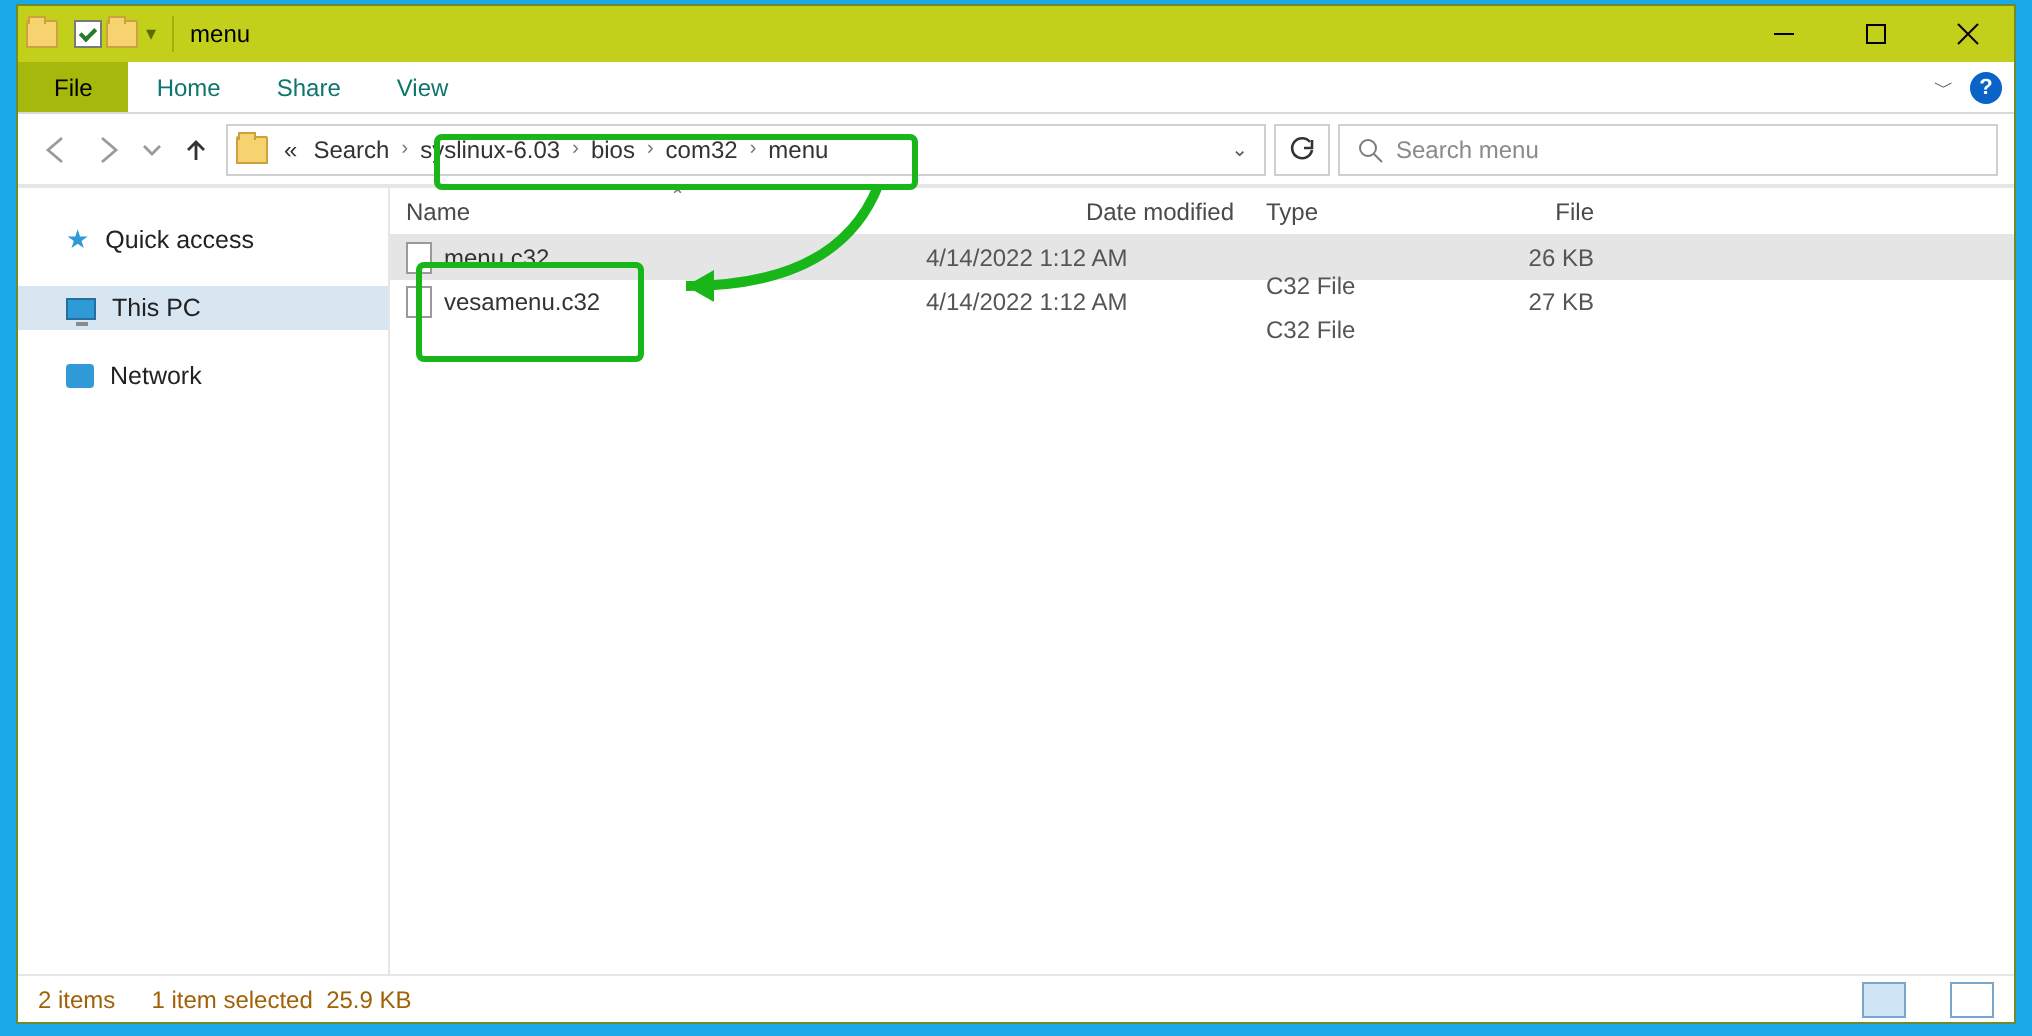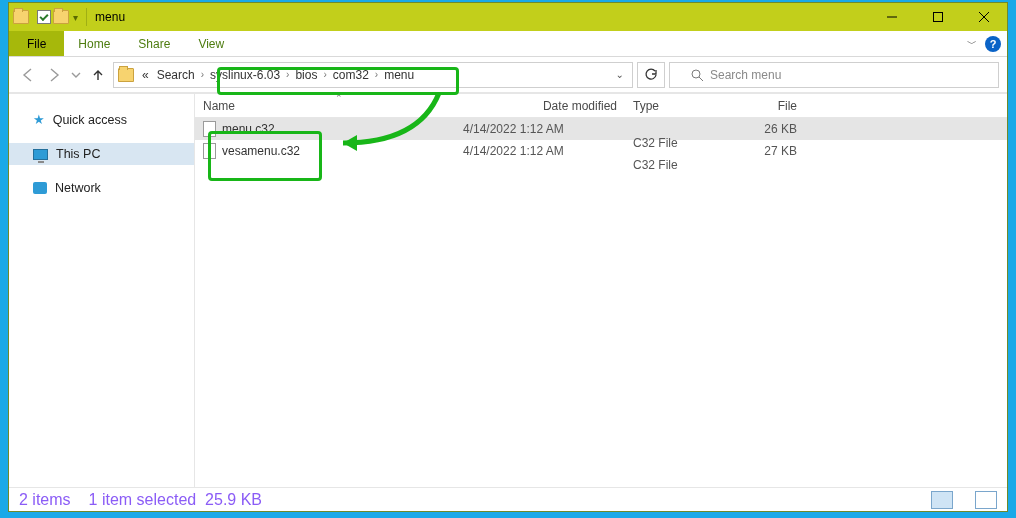--- a/index.html
+++ b/index.html
@@ -73,21 +73,21 @@
     font-size:12px;
     position:relative;
   }
   .ribbon .file-tab {
     background:#a6b80b;
     color:#000000;
     padding:0 18px;
     display:flex; align-items:center;
   }
   .ribbon .tab {
-    padding:0 14px; display:flex; align-items:center; color:#4d7c0f;
+    padding:0 14px; display:flex; align-items:center; color:#0f766e;
   }
   .ribbon .right { position:absolute; right:6px; top:0; height:26px; display:flex; align-items:center; gap:8px;}
   .chev-down { font-size:10px; color:#555;}
   .help-ico {
     width:16px; height:16px; border-radius:50%; background:#0a63c7; color:#fff;
     display:flex; align-items:center; justify-content:center; font-size:11px; font-weight:bold;
   }
   
   .navbar {
     height:36px;
@@ -120,21 +120,21 @@
   .address .sep { color:#777; font-size:10px; padding:0 2px;}
   .address .addr-right {
     margin-left:auto; display:flex; align-items:center; gap:10px; padding-right:4px;
   }
   .refresh-box {
     width:28px; height:26px; border:1px solid #cfcfcf; display:flex; align-items:center; justify-content:center;
     color:#333;
   }
   .search-box {
     width:330px; height:26px; border:1px solid #cfcfcf;
-    display:flex; align-items:center; padding:0 20px; color:#8a8a8a; font-size:12px;
+    display:flex; align-items:center; padding:0 8px; color:#8a8a8a; font-size:12px;
   }
   .search-box svg { margin-right:6px; stroke:#7a7a7a; fill:none;}
   .search-ph { color:#8a8a8a; }
   
   .content {
     flex:1; display:flex; min-height:0;
     border-top:1px solid #e6e6e6;
   }
   .navpane {
     width:186px;
@@ -187,21 +187,21 @@
   .r-date { width:170px; color:#555;}
   .r-type { width:100px; color:#555;margin-top:27px;}
   .r-size { width:80px; text-align:right; color:#555;}
   .file-ico {
     width:13px; height:16px; background:#fff; border:1px solid #9a9a9a;
     flex-shrink:0;
   }
   
   .statusbar {
     height:24px; border-top:1px solid #e6e6e6; background:#fff;
-    display:flex; align-items:center; font-size:16px; color:#8b5cf6;
+    display:flex; align-items:center; font-size:12px; color:#a16207;
     padding:0 10px; gap:18px;
   }
   .statusbar .spacer { flex:1; }
   .view-btn {
     width:22px; height:18px; border:1px solid #7aa6cc; display:inline-block;
   }
   .view-btn.details { background:#cfe4f5;}
   .view-btn + .view-btn { margin-left:4px;}
 
   

